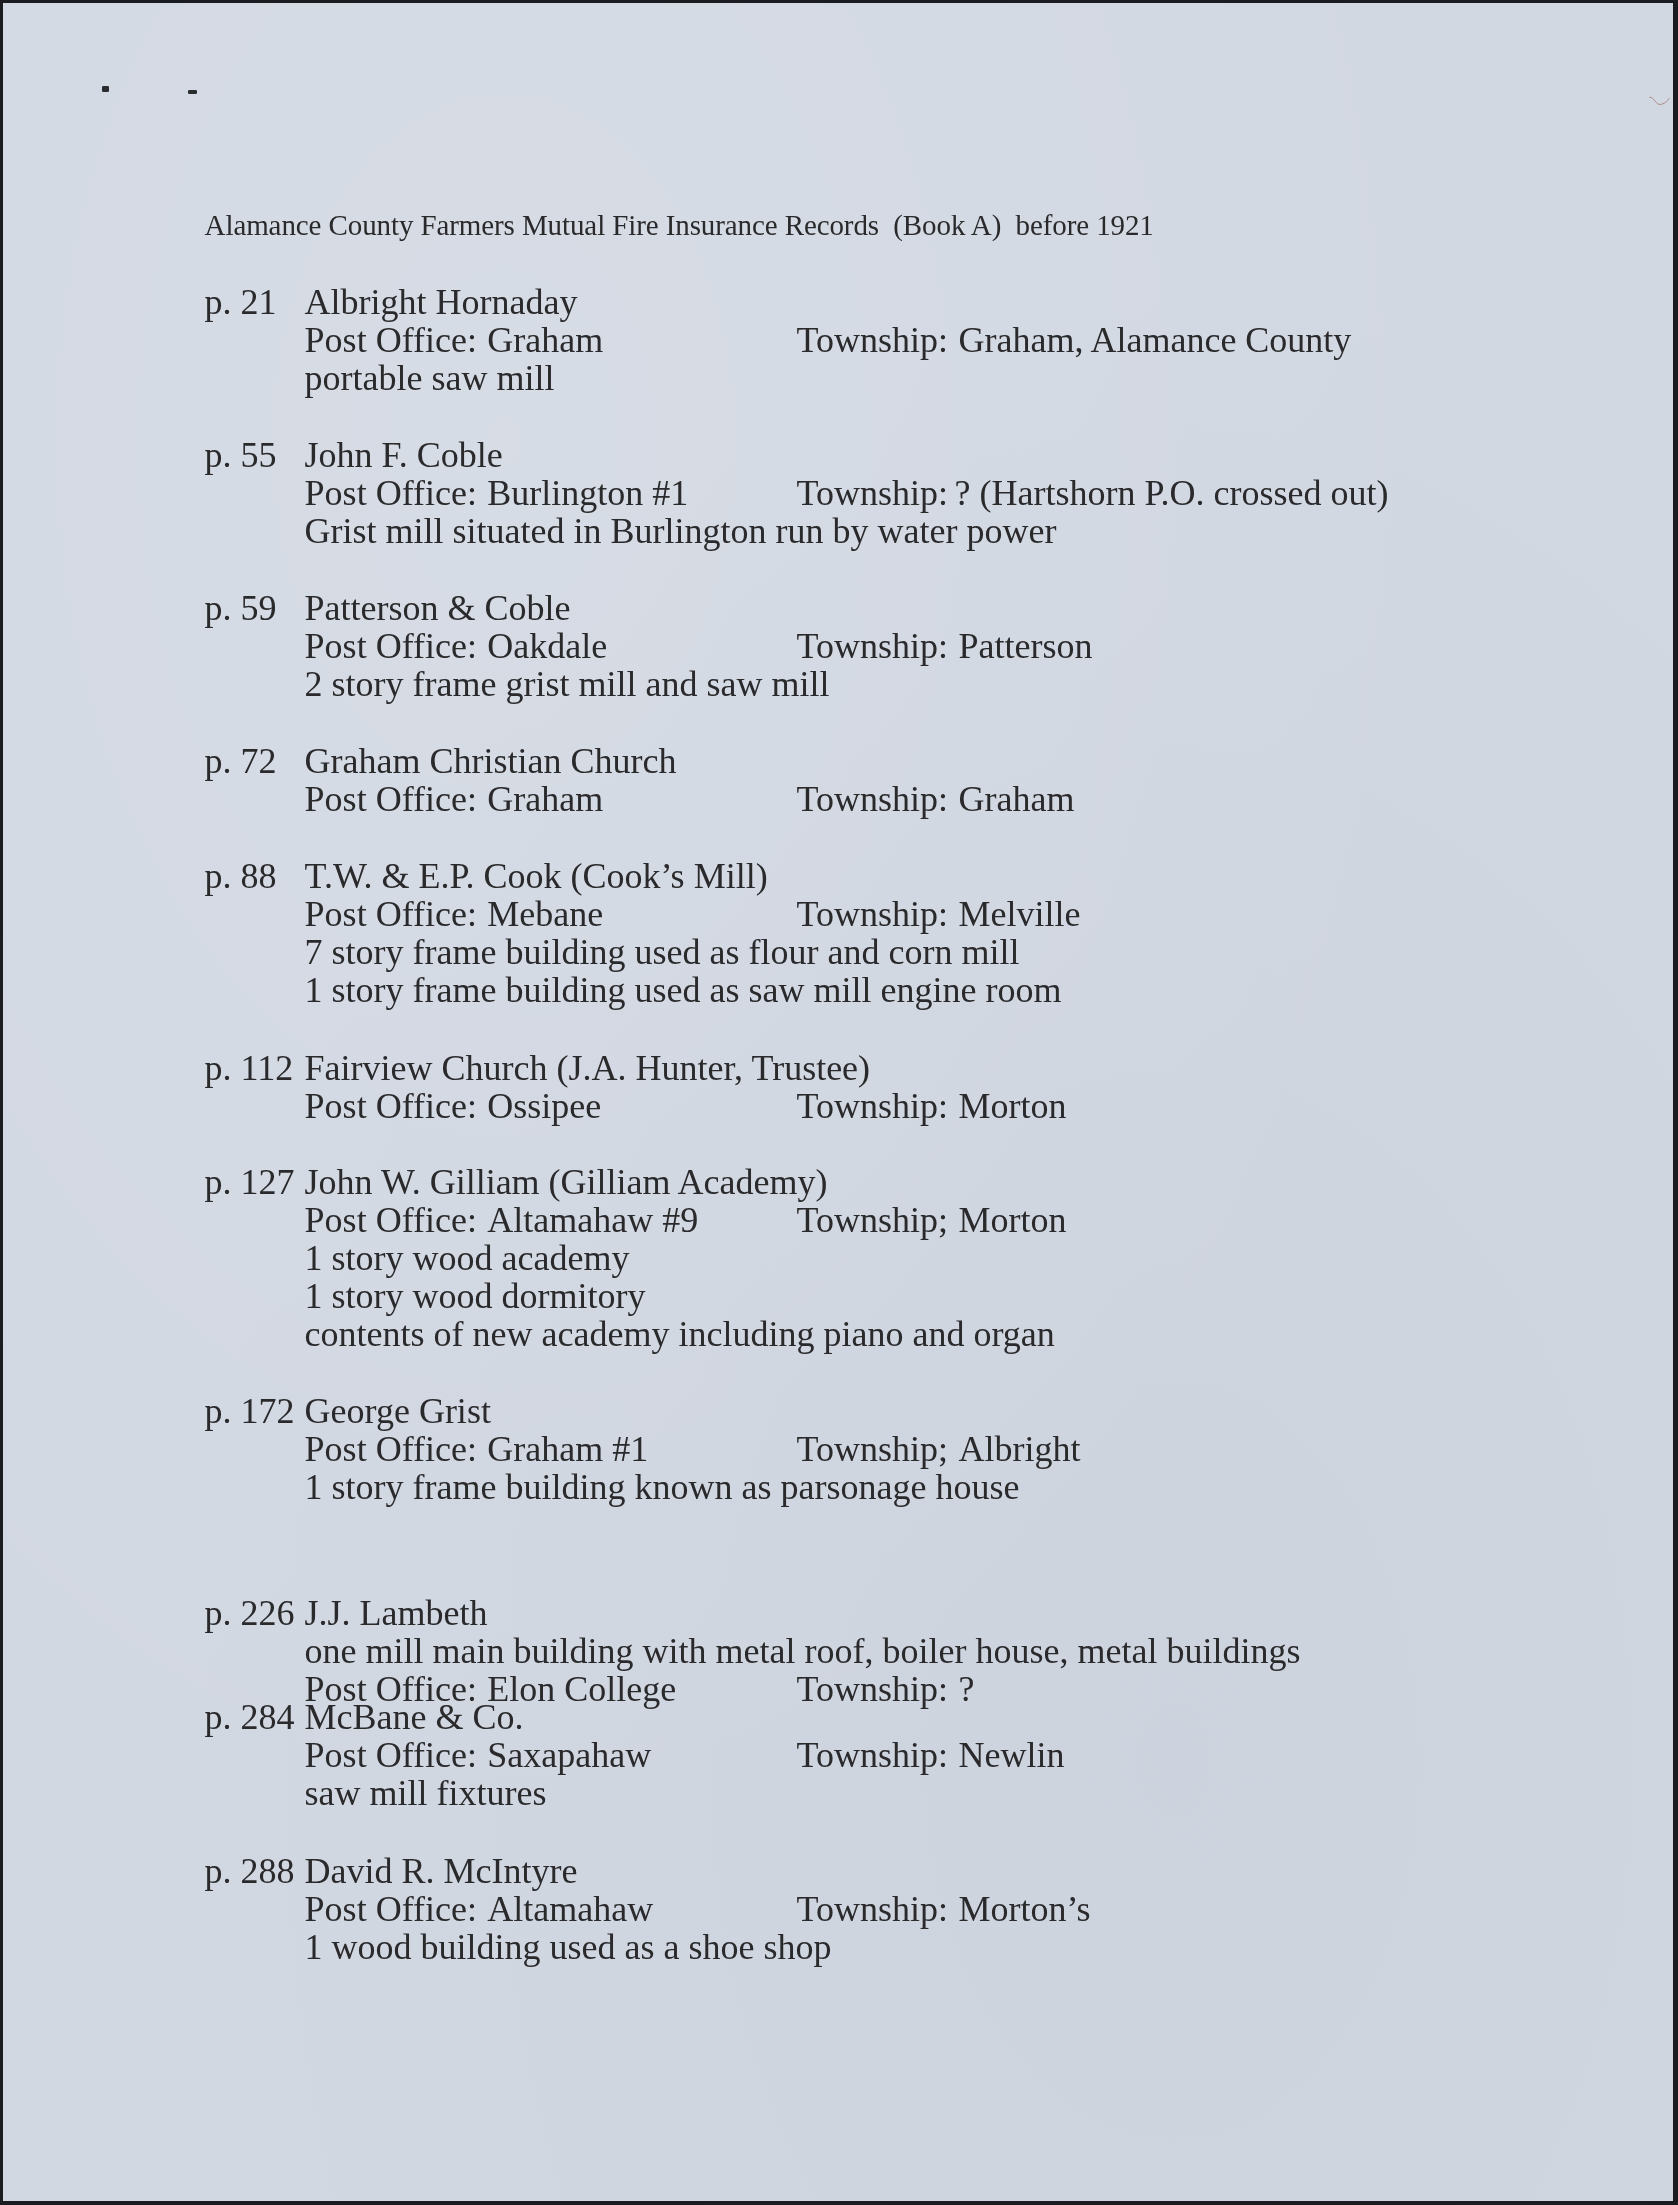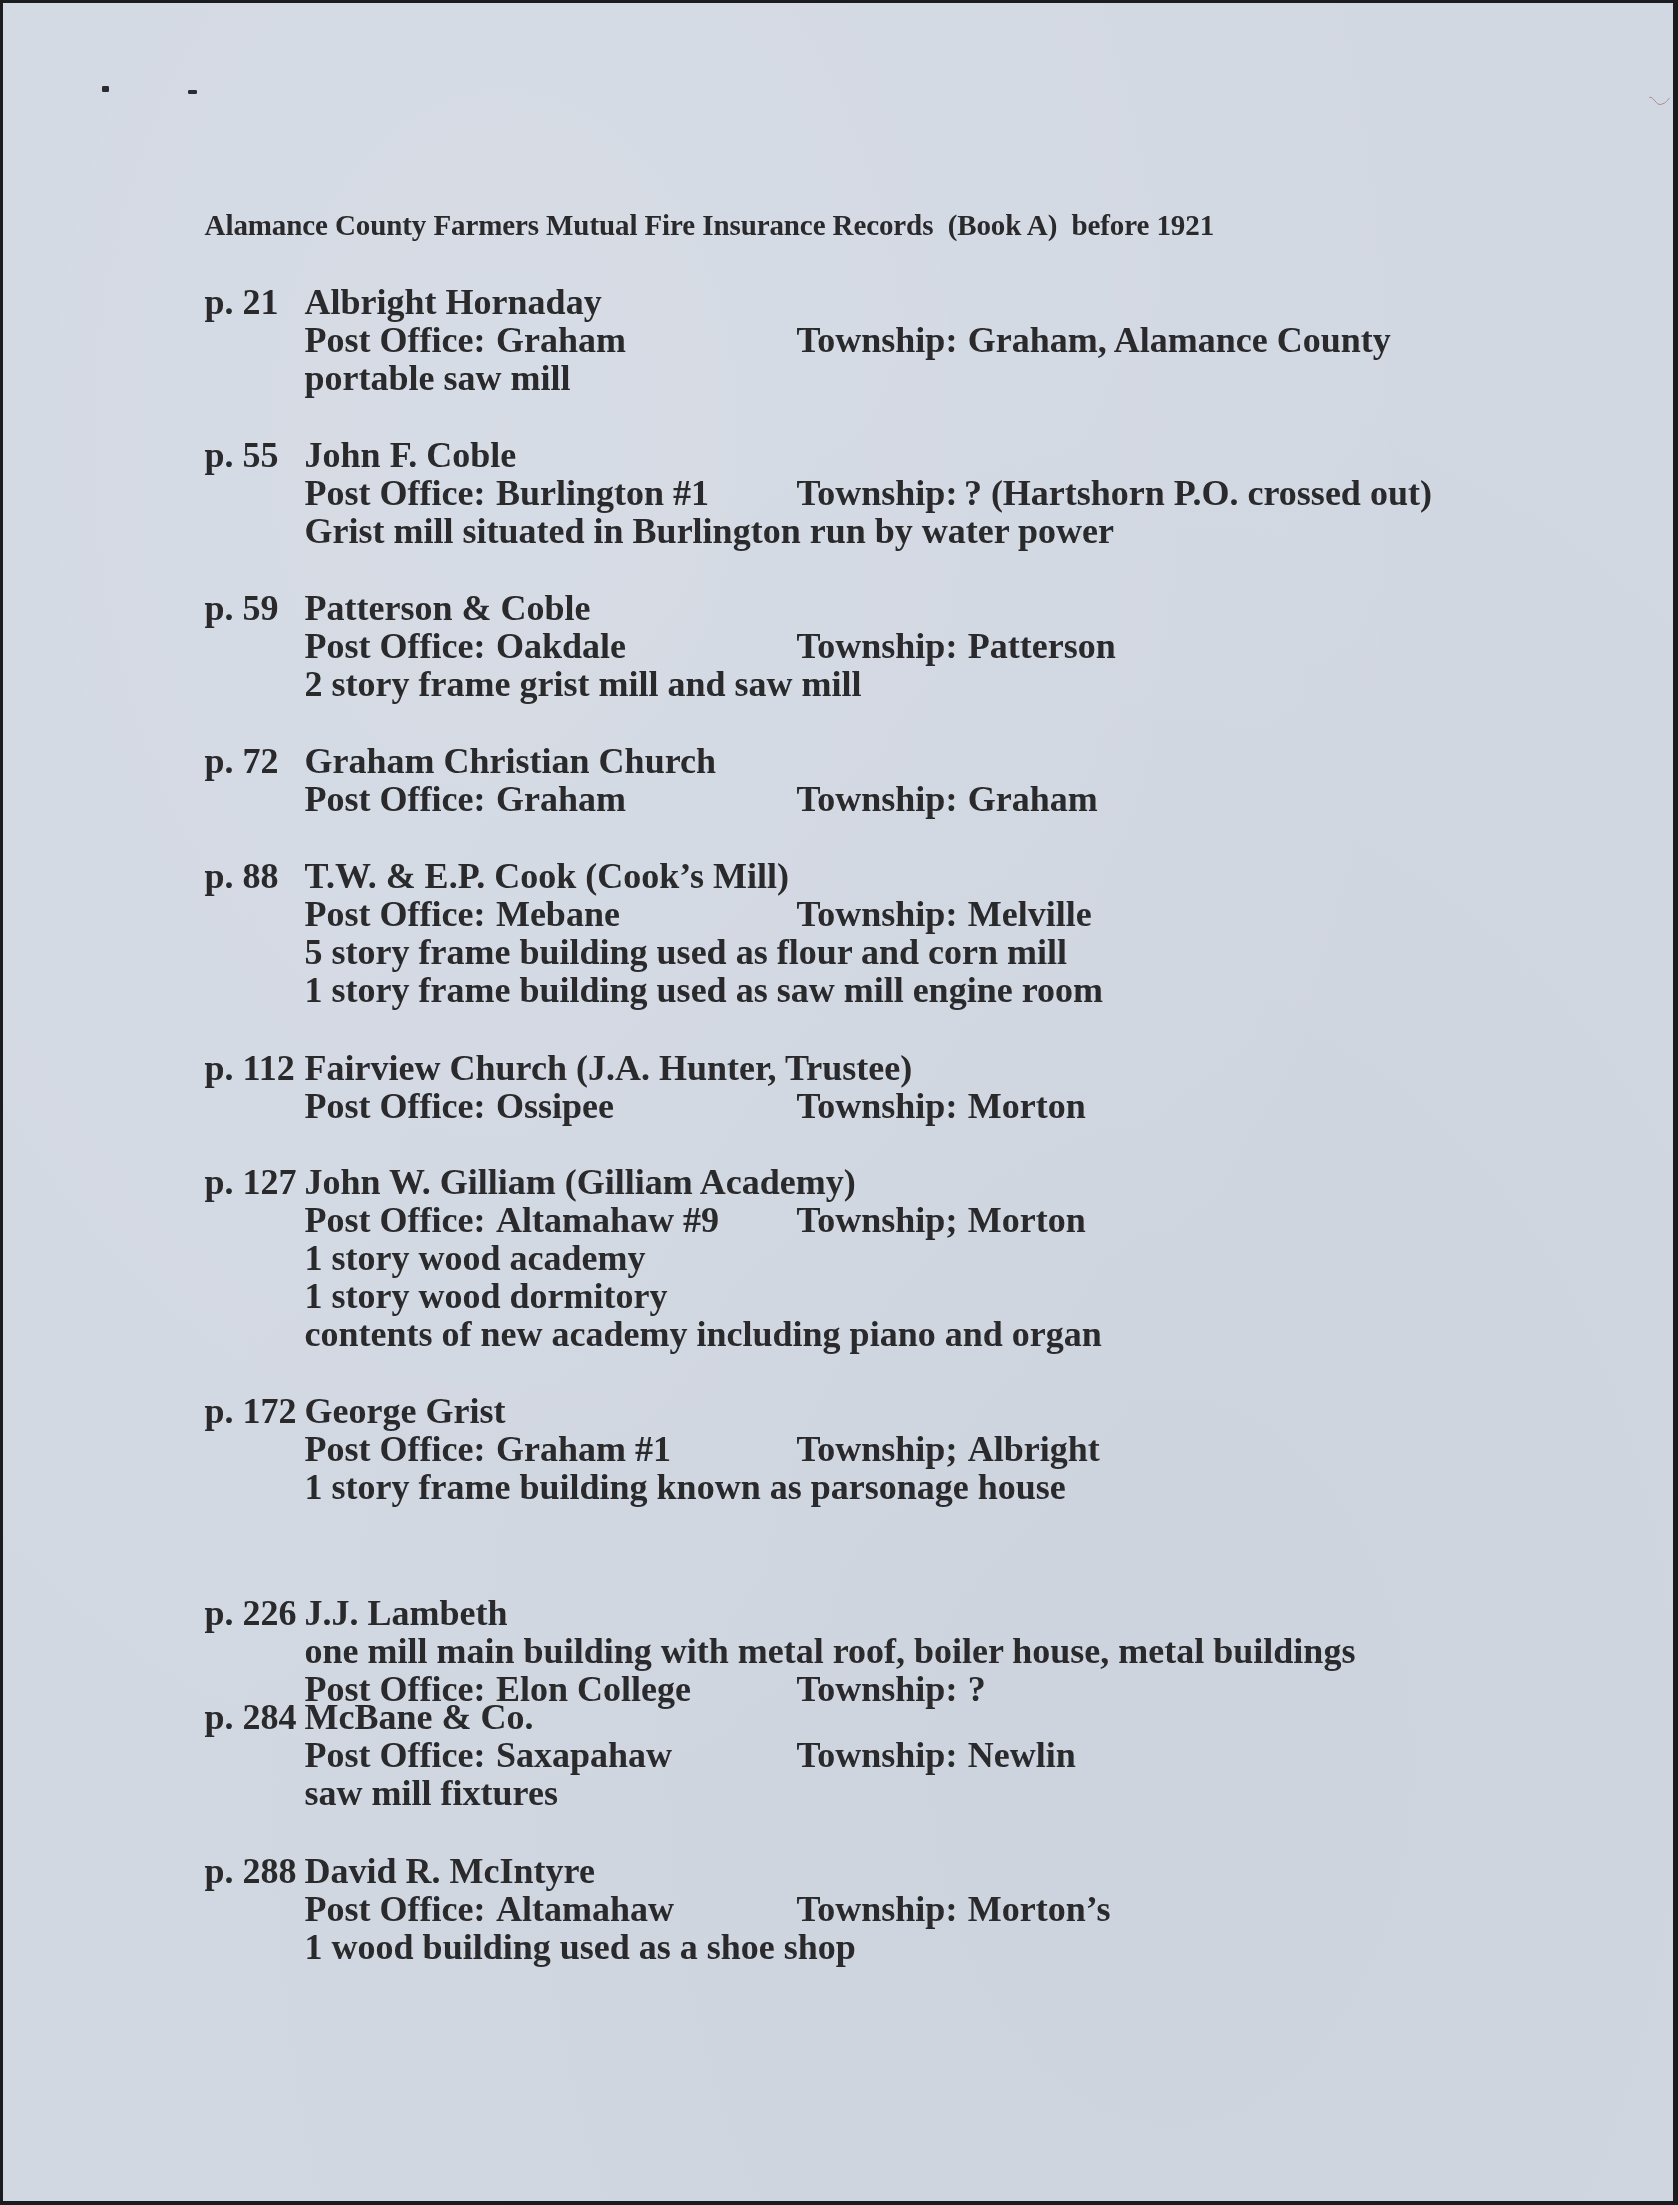--- a/index.html
+++ b/index.html
@@ -18,21 +18,20 @@
   .page {
     position: absolute;
     left: 2.6px;
     top: 3.3px;
     width: 1670px;
     height: 2198px;
     background: #d2d8e2;
     background-image:
       radial-gradient(ellipse at 30% 20%, rgba(255,255,255,0.10), rgba(255,255,255,0) 60%),
       radial-gradient(ellipse at 70% 80%, rgba(160,170,185,0.10), rgba(0,0,0,0) 60%);
-    font-weight: bold;
   }
   .hole {
     position: absolute;
     background: #2a2c30;
     border-radius: 1.3px;
   }
   .fiber {
     position: absolute;
     right: 2.6px;
     top: 91px;
@@ -140,21 +139,21 @@
 
   <div class="entry" style="top:854px;">
     <div class="row">
       <span class="pg">p. 88</span>
       <span class="col1">T.W. &amp; E.P. Cook (Cook’s Mill)</span>
     </div>
     <div class="row">
       <span class="col1"><span>Post Office:</span><span class="lbl-gap"></span><span>Mebane</span></span>
       <span class="col2"><span>Township:</span><span class="lbl-gap"></span><span>Melville</span></span>
     </div>
-    <div class="row"><span class="col1">5 story frame building used as flour and corn mill</span></div>
+    <div class="row"><span class="col1">7 story frame building used as flour and corn mill</span></div>
     <div class="row"><span class="col1">1 story frame building used as saw mill engine room</span></div>
   </div>
 
   <div class="entry" style="top:1046px;">
     <div class="row">
       <span class="pg">p. 112</span>
       <span class="col1">Fairview Church (J.A. Hunter, Trustee)</span>
     </div>
     <div class="row">
       <span class="col1"><span>Post Office:</span><span class="lbl-gap"></span><span>Ossipee</span></span>

